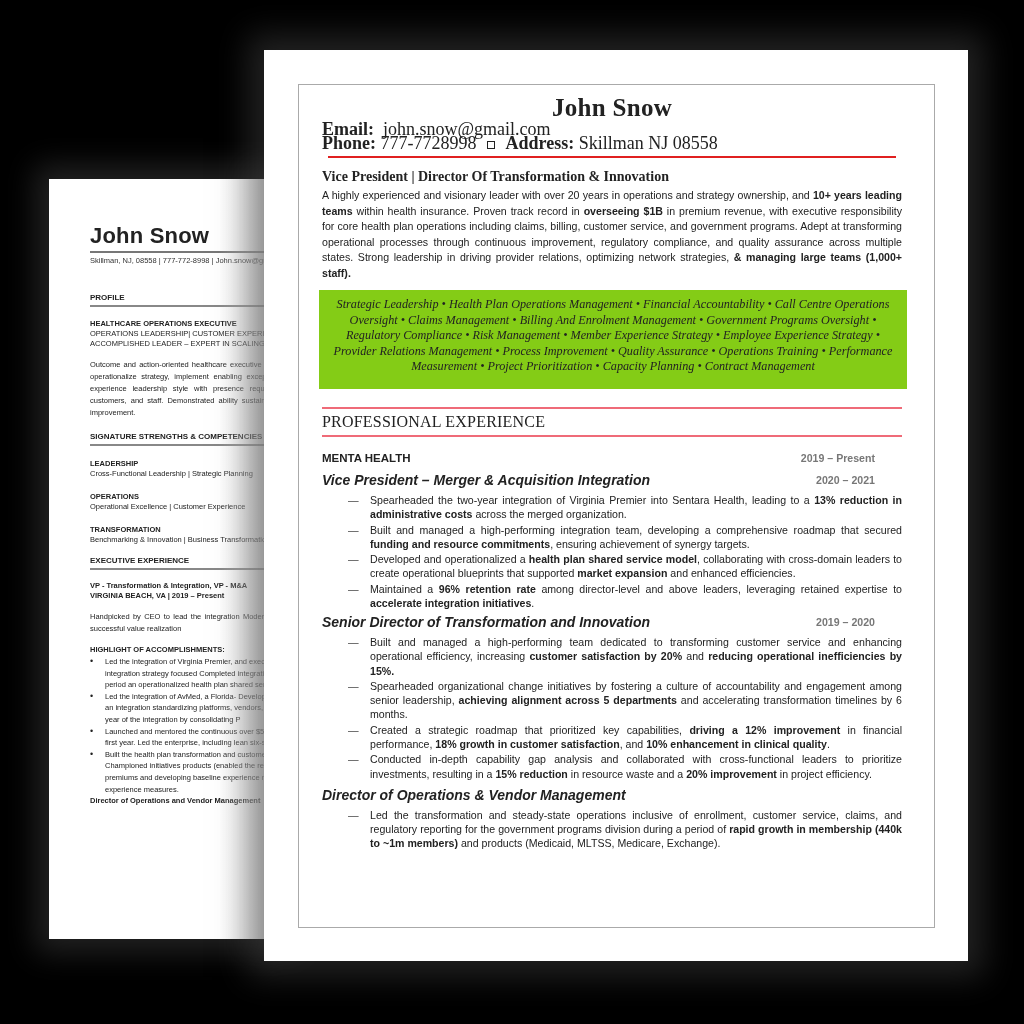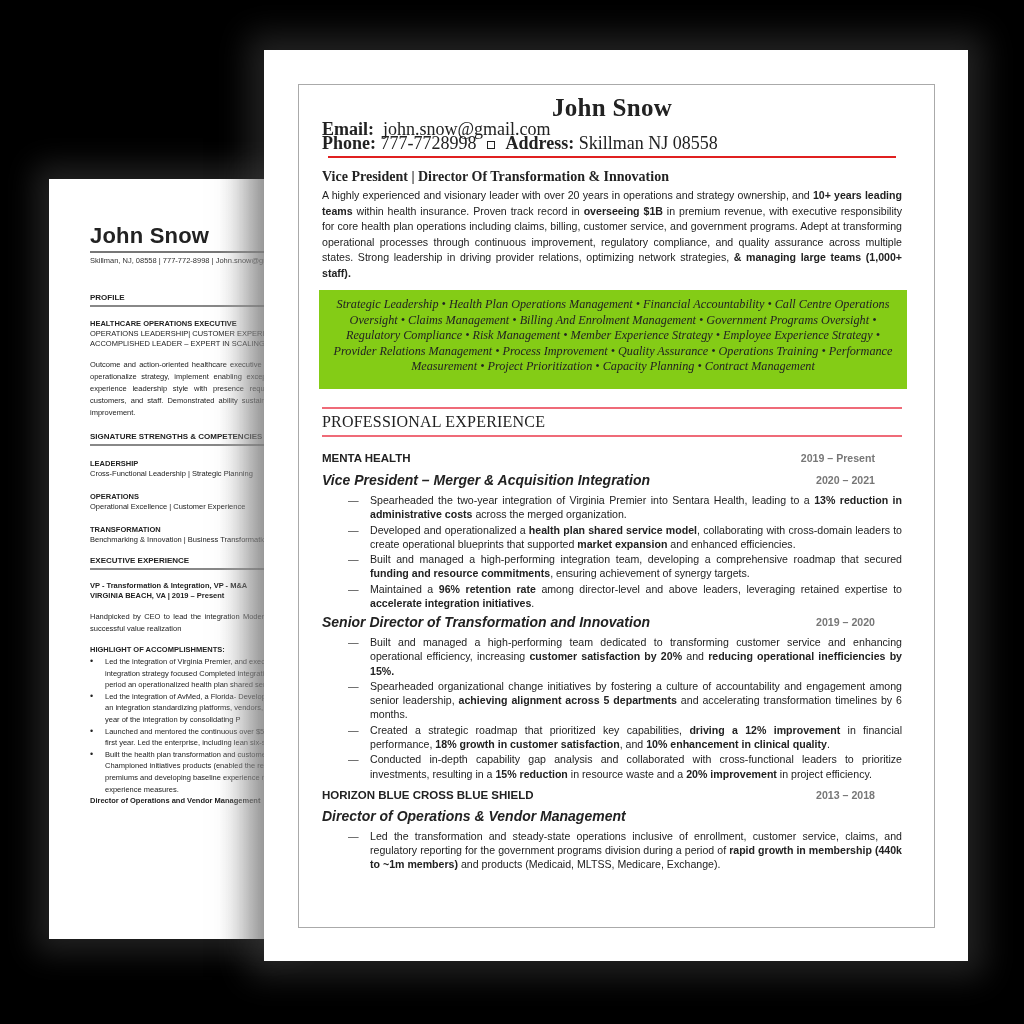--- a/index.html
+++ b/index.html
@@ -145,42 +145,38 @@
       <div class="company-row">
         <span class="company">MENTA HEALTH</span>
         <span class="date">2019 – Present</span>
       </div>
       <div class="role-row">
         <span class="role">Vice President – Merger &amp; Acquisition Integration</span>
         <span class="date">2020 – 2021</span>
       </div>
       <ul class="bullets">
           <li><span>Spearheaded the two-year integration of Virginia Premier into Sentara Health, leading to a </span><span class="b">13% reduction in administrative costs</span><span> across the merged organization.</span></li>
+          <li><span>Built and managed a high-performing integration team, developing a comprehensive roadmap that secured </span><span class="b">funding and resource commitments</span><span>, ensuring achievement of synergy targets.</span></li>
           <li><span>Developed and operationalized a </span><span class="b">health plan shared service model</span><span>, collaborating with cross-domain leaders to create operational blueprints that supported </span><span class="b">market expansion</span><span> and enhanced efficiencies.</span></li>
-          <li><span>Built and managed a high-performing integration team, developing a comprehensive roadmap that secured </span><span class="b">funding and resource commitments</span><span>, ensuring achievement of synergy targets.</span></li>
           <li><span>Maintained a </span><span class="b">96% retention rate</span><span> among director-level and above leaders, leveraging retained expertise to </span><span class="b">accelerate integration initiatives</span><span>.</span></li>
         </ul>
 
       <div class="role-row r2">
         <span class="role">Senior Director of Transformation and Innovation</span>
         <span class="date">2019 – 2020</span>
       </div>
       <ul class="bullets">
           <li><span>Built and managed a high-performing team dedicated to transforming customer service and enhancing operational efficiency, increasing </span><span class="b">customer satisfaction by 20%</span><span> and </span><span class="b">reducing operational inefficiencies by 15%.</span></li>
           <li><span>Spearheaded organizational change initiatives by fostering a culture of accountability and engagement among senior leadership, </span><span class="b">achieving alignment across 5 departments</span><span> and accelerating transformation timelines by 6 months.</span></li>
           <li><span>Created a strategic roadmap that prioritized key capabilities, </span><span class="b">driving a 12% improvement</span><span> in financial performance, </span><span class="b">18% growth in customer satisfaction</span><span>, and </span><span class="b">10% enhancement in clinical quality</span><span>.</span></li>
           <li><span>Conducted in-depth capability gap analysis and collaborated with cross-functional leaders to prioritize investments, resulting in a </span><span class="b">15% reduction</span><span> in resource waste and a </span><span class="b">20% improvement</span><span> in project efficiency.</span></li>
         </ul>
     </div>
 
     <div>
-      <div class="company-row c2">
-        <span class="company">HORIZON BLUE CROSS BLUE SHIELD</span>
-        <span class="date">2013 – 2018</span>
-      </div>
       <div class="role-row r3">
         <span class="role">Director of Operations &amp; Vendor Management</span>
         <span class="date"></span>
       </div>
       <ul class="bullets">
           <li><span>Led the transformation and steady-state operations inclusive of enrollment, customer service, claims, and regulatory reporting for the government programs division during a period of </span><span class="b">rapid growth in membership (440k to ~1m members)</span><span> and products (Medicaid, MLTSS, Medicare, Exchange).</span></li>
         </ul>
     </div>
   </div>
 </div>

